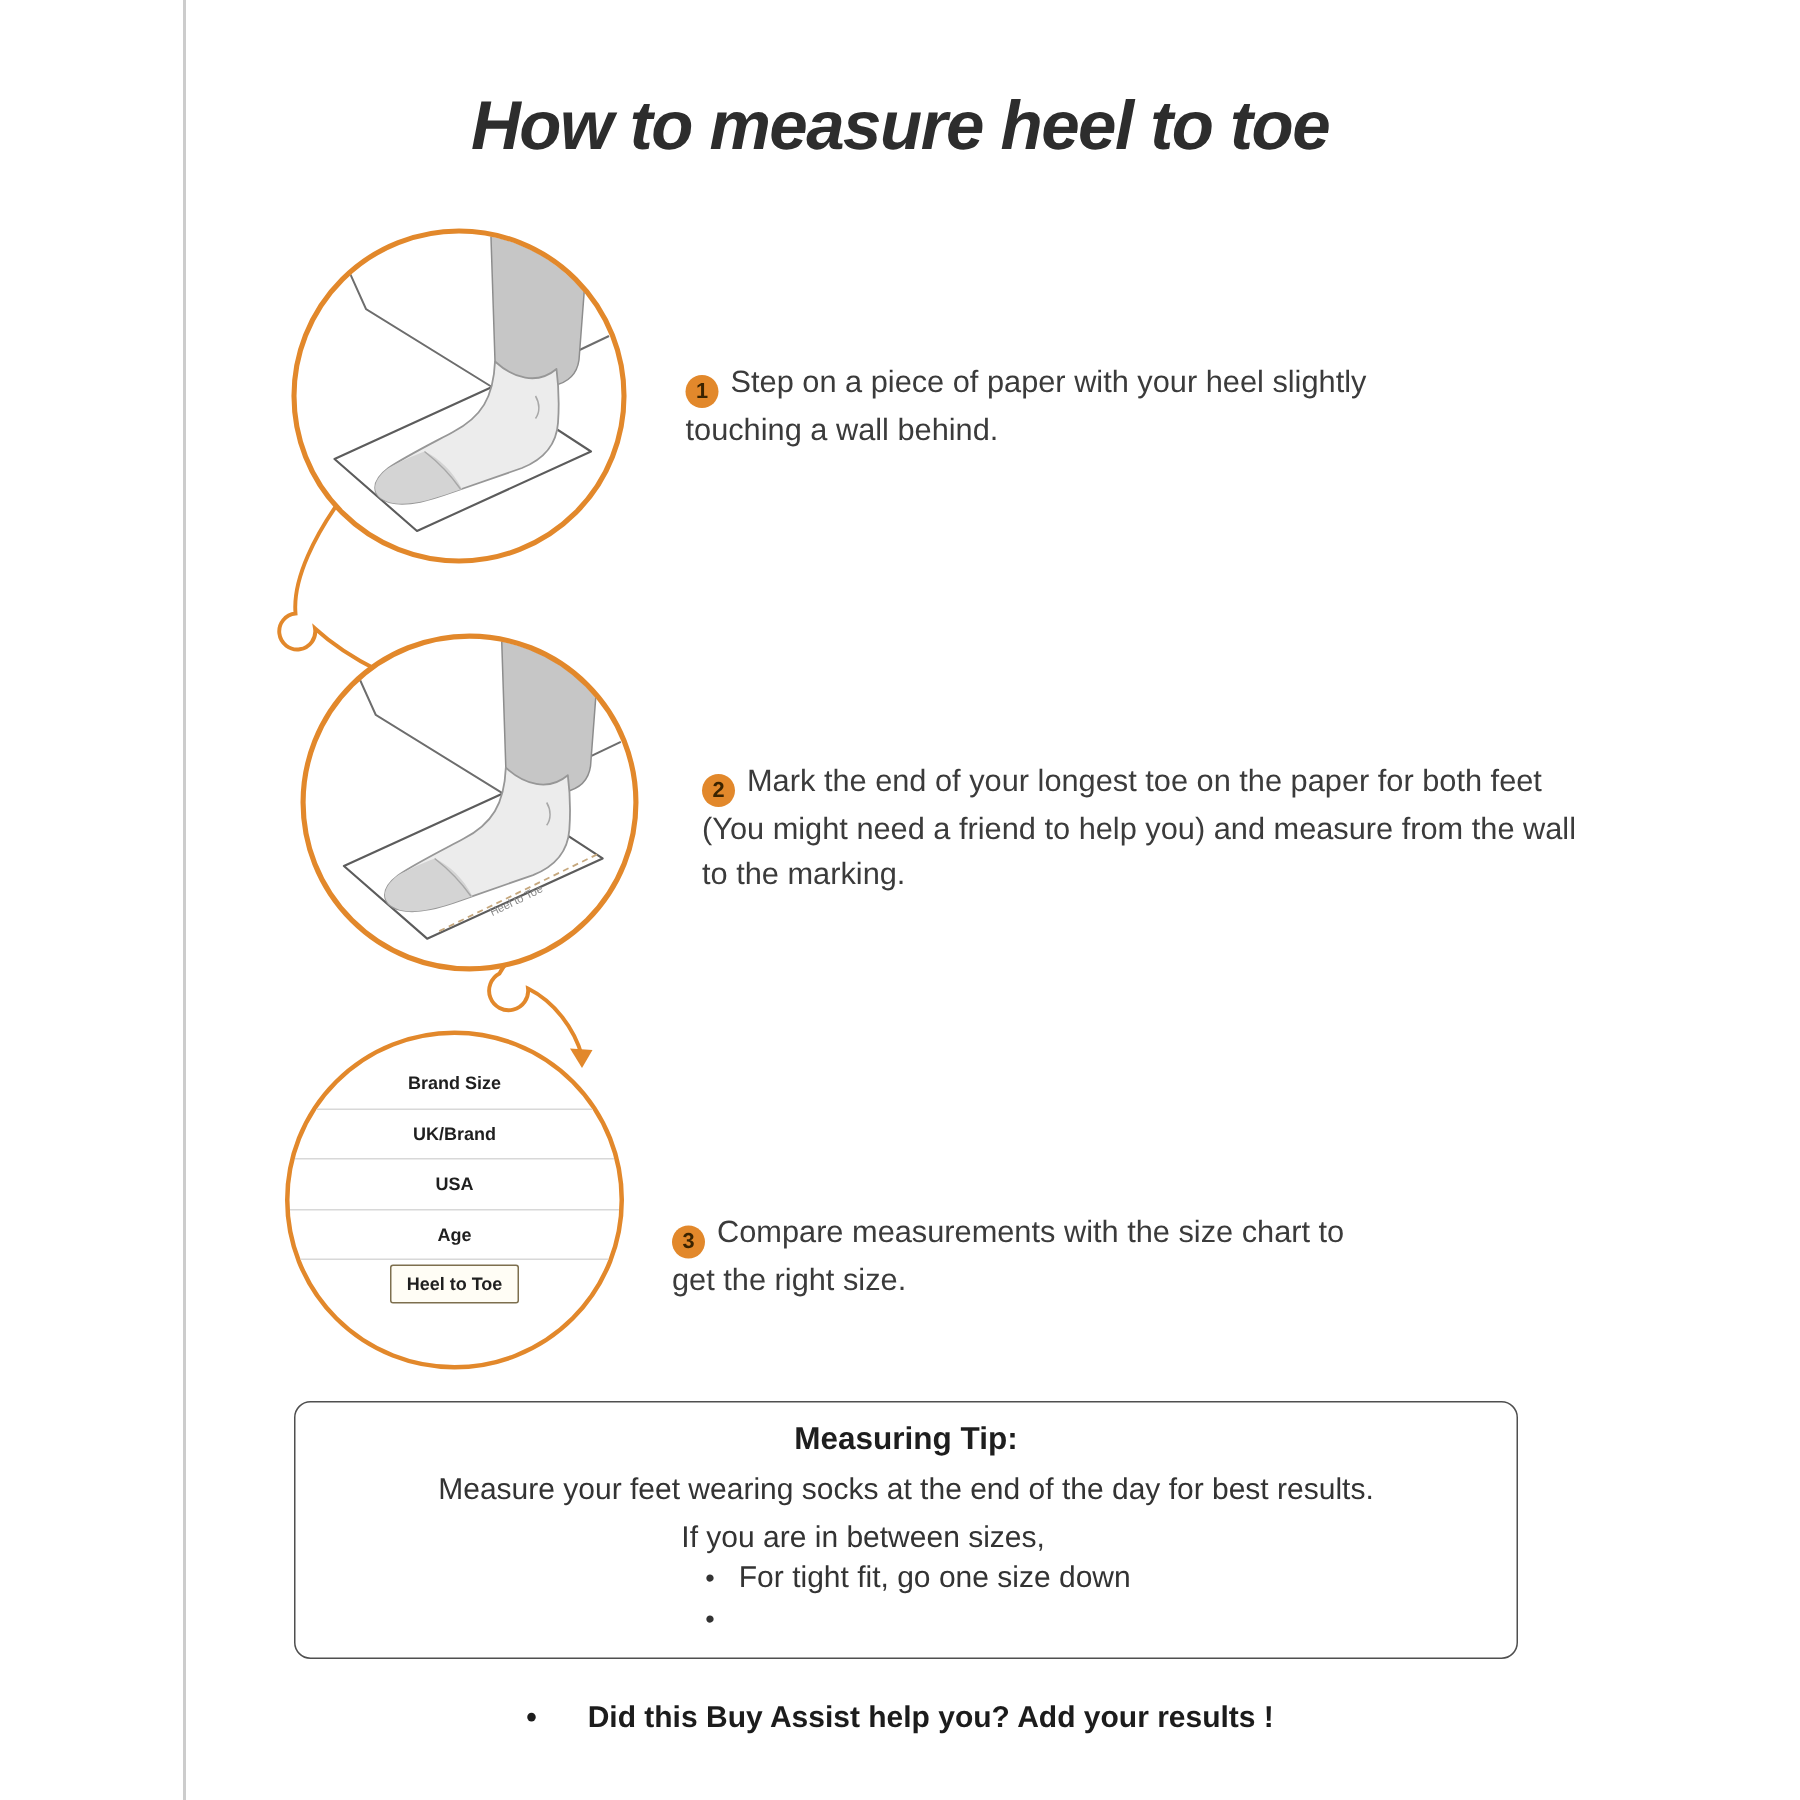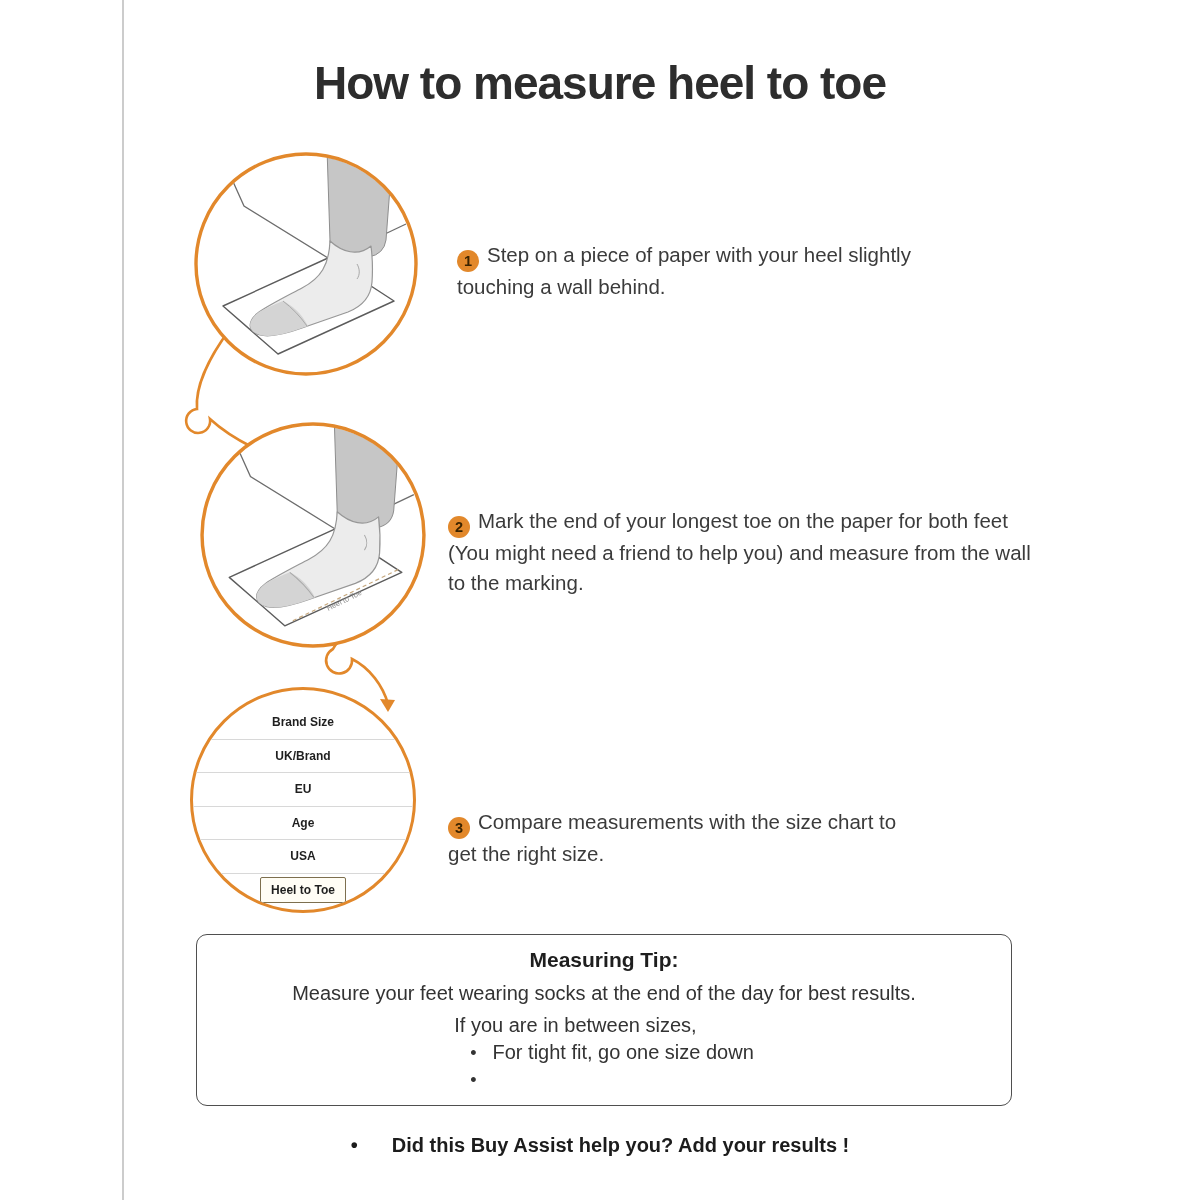--- a/index.html
+++ b/index.html
@@ -7,41 +7,41 @@
     --text:#3b3b3b;
   }
   html,body{margin:0;padding:0;background:#ffffff;}
   .canvas{
     position:relative;width:1200px;height:1200px;margin:0 auto;background:#fff;
     font-family:"Liberation Sans",sans-serif;overflow:hidden;
   }
   .left-rule{position:absolute;left:122px;top:0;width:2px;height:1200px;background:#cccccc;}
   .title{
     position:absolute;top:56px;left:0;right:0;margin:0;text-align:center;
-    font-size:46px;font-weight:800;color:#2d2d2d;letter-spacing:-1px;
+    font-size:46px;font-weight:800;color:#2d2d2d;letter-spacing:-1px;font-style:italic;
   }
   .connectors{position:absolute;left:0;top:0;z-index:1;}
   .conn{fill:none;stroke:var(--accent);stroke-width:2.6;stroke-linecap:round;}
   .arrowhead{fill:var(--accent);}
   .circ{position:absolute;z-index:2;}
   .ring{fill:none;stroke:var(--accent);stroke-width:3.4;}
   .ring-bg{fill:#ffffff;stroke:none;}
   .line-thin{fill:none;stroke:#6d6d6d;stroke-width:1.3;}
   .paper{fill:#ffffff;stroke:#5c5c5c;stroke-width:1.4;stroke-linejoin:round;}
   .leg{fill:#c6c6c6;stroke:#8d8d8d;stroke-width:1;}
   .foot{fill:#ececec;stroke:#979797;stroke-width:1.2;stroke-linejoin:round;}
   .toe{fill:#d4d4d4;}
   .seam{fill:none;stroke:#a8a8a8;stroke-width:1;}
   .dash{fill:none;stroke:#c6a87e;stroke-width:1.2;stroke-dasharray:4 3;}
   .mini-label{font-size:7.5px;fill:#8a8a8a;text-anchor:middle;font-family:"Liberation Sans",sans-serif;}
   .step{
     position:absolute;font-size:20.5px;line-height:30px;color:var(--text);z-index:3;
   }
   .step-1{left:457px;top:219px;width:478px;}
-  .step-2{left:448px;top:485px;width:592px;}
+  .step-2{left:468px;top:485px;width:592px;}
   .step-3{left:448px;top:769px;width:480px;margin-top:38px;}
   .badge{
     display:inline-flex;width:22px;height:22px;border-radius:50%;
     background:var(--accent);color:#3a2300;font-weight:bold;font-size:14.5px;
     align-items:center;justify-content:center;margin-right:8px;vertical-align:-4px;
   }
   .size-circle{
     position:absolute;left:190px;top:687px;width:220px;height:220px;
     border:3.5px solid var(--accent);border-radius:50%;background:#fff;
     overflow:hidden;z-index:2;box-sizing:content-box;
@@ -114,23 +114,22 @@
   <svg class="circ" style="left:196px;top:418px" width="234" height="234" viewBox="0 0 232 232">
     <use href="#foot-scene"></use>
     <path class="dash" d="M 96 201 L 201 150"></path>
     <text class="mini-label" transform="translate(148,183) rotate(-26)">Heel to Toe</text>
   </svg>
 
   <div class="size-circle">
     <div class="size-rows">
       <div class="size-row" style="border-top:none">Brand Size</div>
       <div class="size-row">UK/Brand</div>
-      <div class="size-row">EU</div>
+      <div class="size-row">USA</div>
       <div class="size-row">Age</div>
-      <div class="size-row">USA</div>
       <div class="size-row">
         <span class="size-row-highlight-box">Heel to Toe</span>
       </div>
     </div>
   </div>
 
   <p class="step step-1"><span class="badge">1</span><span>Step on a piece of paper with your heel slightly touching a wall behind.</span></p>
 
   <p class="step step-2"><span class="badge">2</span><span>Mark the end of your longest toe on the paper for both feet (You might need a friend to help you) and measure from the wall to the marking.</span></p>
 

